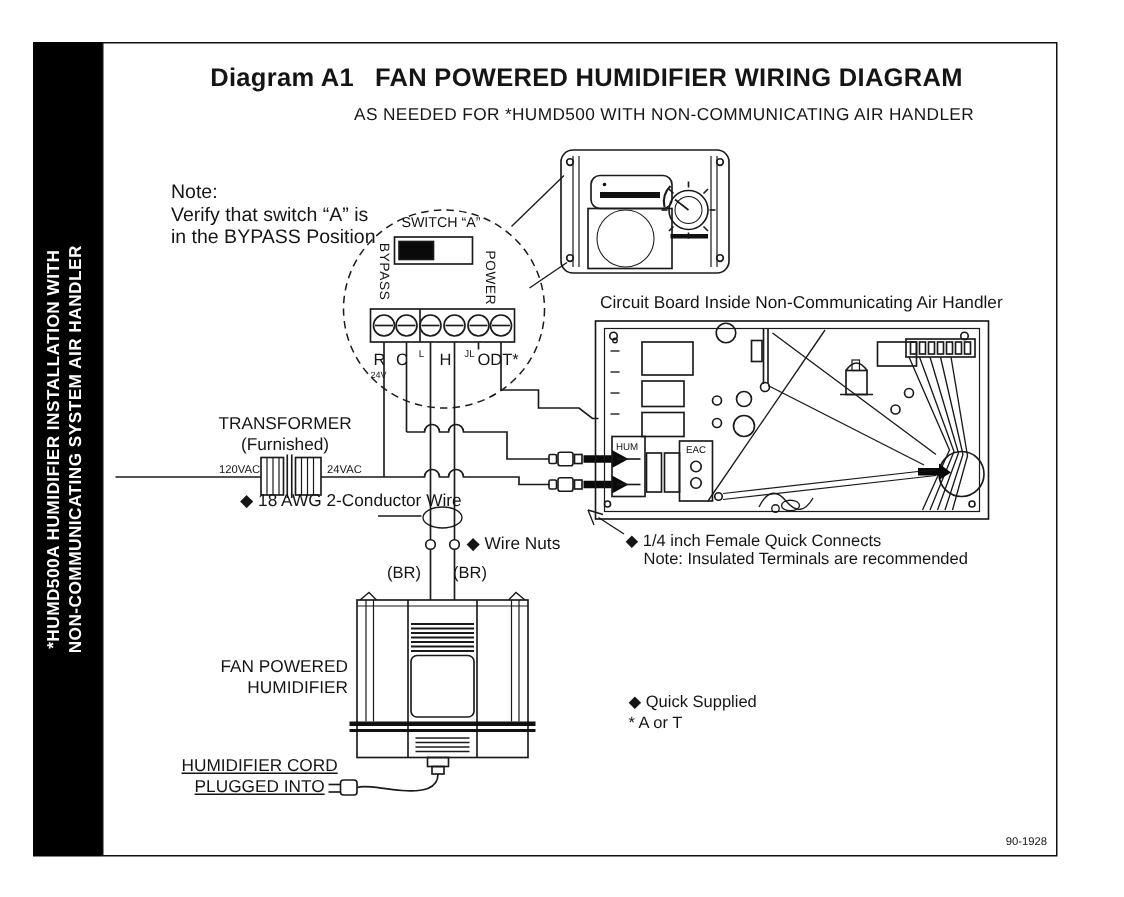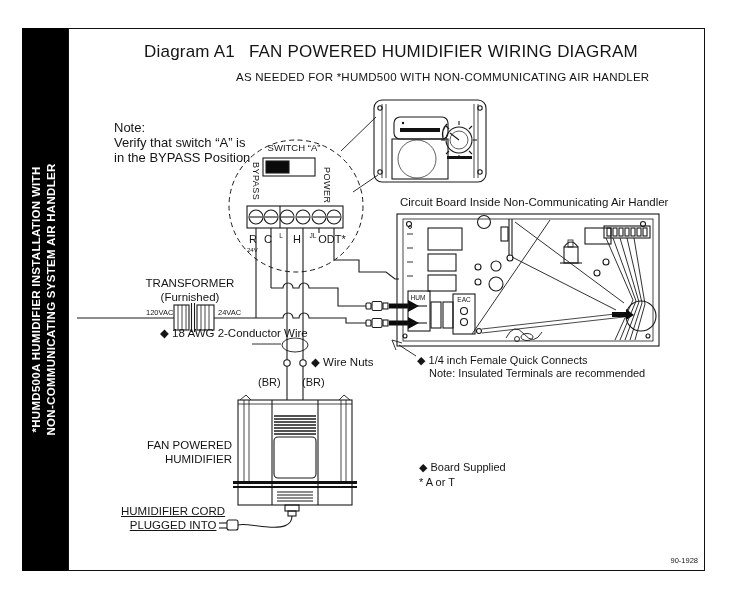--- a/index.html
+++ b/index.html
@@ -9,21 +9,21 @@
   }
   .lbl{position:absolute;white-space:nowrap;color:#151515;}
   .sidebar{position:absolute;left:22px;top:28px;width:46px;height:543px;background:#000;}
   .sidebar-inner{
     position:absolute;left:7px;top:543px;width:543px;height:34px;
     transform:rotate(-90deg);transform-origin:0 0;
     color:#fff;font-weight:bold;font-size:11.5px;line-height:15px;
     text-align:center;letter-spacing:.3px;white-space:nowrap;
   }
   .frame{position:absolute;left:68px;top:28px;width:637px;height:543px;border:1.5px solid #111;box-sizing:border-box;}
-  .title-row{position:absolute;left:88px;top:42px;width:606px;text-align:center;font-weight:normal;font-size:17px;letter-spacing:.2px;}
+  .title-row{position:absolute;left:88px;top:42px;width:606px;text-align:center;font-weight:bold;font-size:17px;letter-spacing:.2px;}
   .title-row .t1{margin-right:14px;}
   .subtitle{position:absolute;left:170px;top:70px;width:546px;text-align:left;font-size:11.5px;letter-spacing:.25px;}
   .note{position:absolute;left:114px;top:120px;font-size:13px;line-height:15px;}
   .caption{font-size:11.5px;text-align:center;}
   .small{font-size:11px;}
   .tiny{font-size:7.5px;}
   svg text{font-family:"Liberation Sans","DejaVu Sans",sans-serif;fill:#151515;}
 </style>
 </head>
 <body>
@@ -326,18 +326,18 @@
   </div>
 
   <div class="lbl caption" style="left:121px;top:504px;line-height:14px;text-decoration:underline;">
     <div>HUMIDIFIER CORD</div>
     <div>PLUGGED INTO</div>
   </div>
 
   <div class="lbl small" style="left:417px;top:354px;">◆ 1/4 inch Female Quick Connects</div>
   <div class="lbl small" style="left:429px;top:367px;">Note: Insulated Terminals are recommended</div>
 
-  <div class="lbl small" style="left:419px;top:461px;">◆ Board Supplied</div>
+  <div class="lbl small" style="left:419px;top:461px;">◆ Quick Supplied</div>
   <div class="lbl small" style="left:419px;top:476px;">* A or T</div>
 
   <div class="lbl tiny" style="left:640px;top:556px;width:58px;text-align:right;">90-1928</div>
 
 </div>
 
 </body></html>

